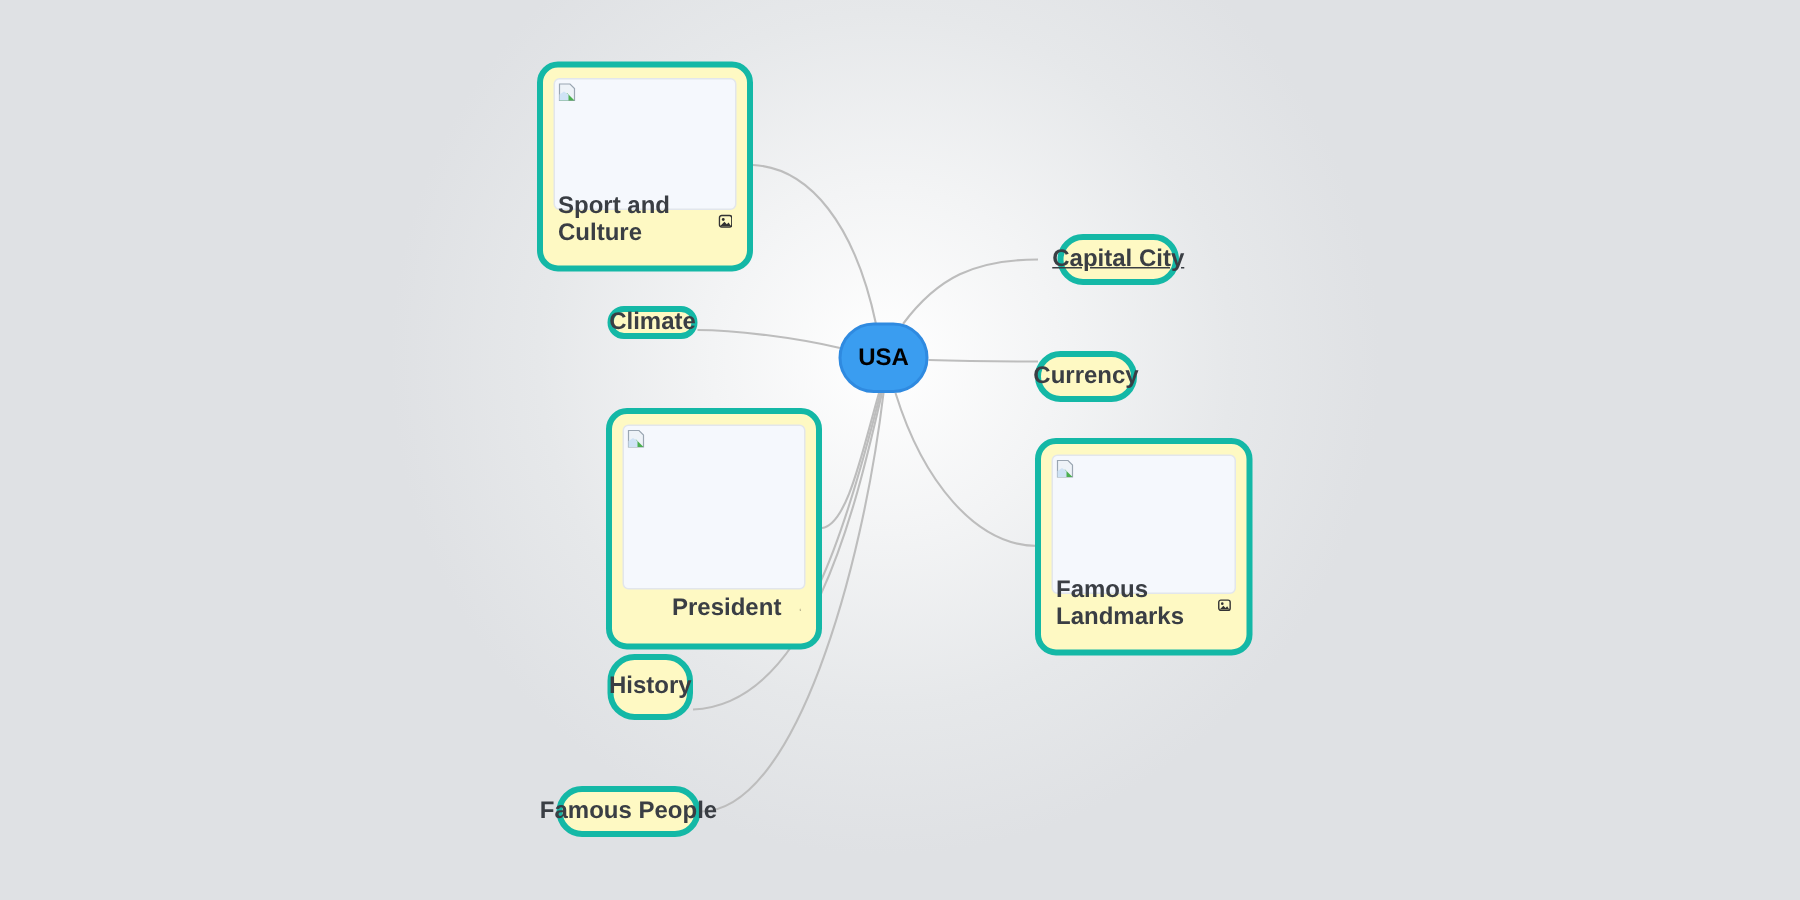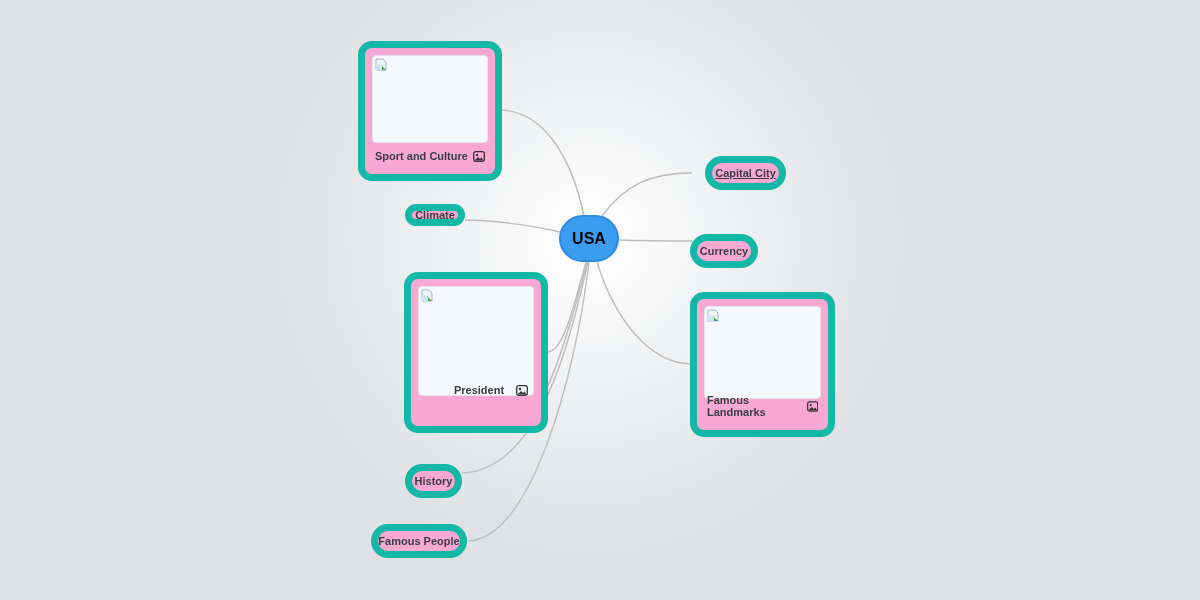--- a/index.html
+++ b/index.html
@@ -4,22 +4,22 @@
   <style>
     html, body { margin: 0; padding: 0; }
     body {
       width: 1200px; height: 600px; overflow: hidden; position: relative;
       background: radial-gradient(ellipse 330px 330px at 590px 240px, #ffffff 0%, #f3f4f5 35%, #e6e8ea 70%, #dfe1e4 100%);
       font-family: "Liberation Sans", sans-serif;
     }
     #links { position: absolute; left: 0; top: 0; }
     .node {
       position: absolute; box-sizing: border-box;
-      background: #f9a8d4; border: 7px solid #14b8a6; border-radius: 16px;
-      color: #3a3e44; font-weight: bold; font-size: 11px;
+      background: #fef9c3; border: 4px solid #14b8a6; border-radius: 16px;
+      color: #3a3e44; font-weight: bold; font-size: 16px;
       display: flex; align-items: center; justify-content: center;
       cursor: pointer;
     }
     .pill { border-radius: 18px; white-space: nowrap; }
     .card { border-radius: 14px; display: block; }
     .card .img-area {
       position: absolute; left: 7px; top: 7px; right: 7px; height: 88px;
       border: 1px solid #e2e6ec; border-radius: 4px; background: #f5f8fd;
       box-sizing: border-box;
     }
@@ -92,31 +92,31 @@
 </div>
 
 <div class="node card" style="left:404px; top:272px; width:144px; height:161px;">
   <div class="img-area" style="height:110px;">
     <svg class="broken-img" viewBox="0 0 12 13">
       <path d="M1 1h7l3 3v8H1z" fill="#eef3f8" stroke="#9aa6b2" stroke-width="0.8"></path>
       <path d="M1 12 L6 7 L11 12z" fill="#4caf50"></path>
       <path d="M1 8 L4 6 L7 8 L7 12 L1 12z" fill="#cfe3f5"></path>
     </svg>
   </div>
-  <div class="foot center" style="bottom:30px;padding-left:40px;">
+  <div class="foot center" style="bottom:14px;padding-left:40px;">
     <span>President</span>
     <svg class="img-icon" viewBox="0 0 12 11">
       <rect x="0.7" y="0.7" width="10.6" height="9.6" rx="2" fill="none" stroke="#333" stroke-width="1.3"></rect>
       <circle cx="4" cy="4" r="1.2" fill="#333"></circle>
       <path d="M1.5 9.5 L5 6 L7 8 L8.5 6.5 L10.5 9.5z" fill="#333"></path>
     </svg>
   </div>
 </div>
 
-<div class="node pill" style="left:405px; top:464px; width:57px; height:34px;">
+<div class="node pill" style="left:405px; top:436px; width:57px; height:44px;">
   <span>History</span>
 </div>
 
 <div class="node pill" style="left:371px; top:524px; width:96px; height:34px;justify-content:center;">
   <span>Famous People</span>
 </div>
 
 <div class="node pill" style="left:705px; top:156px; width:81px; height:34px;text-decoration:underline;">
   <span>Capital City</span>
 </div>

